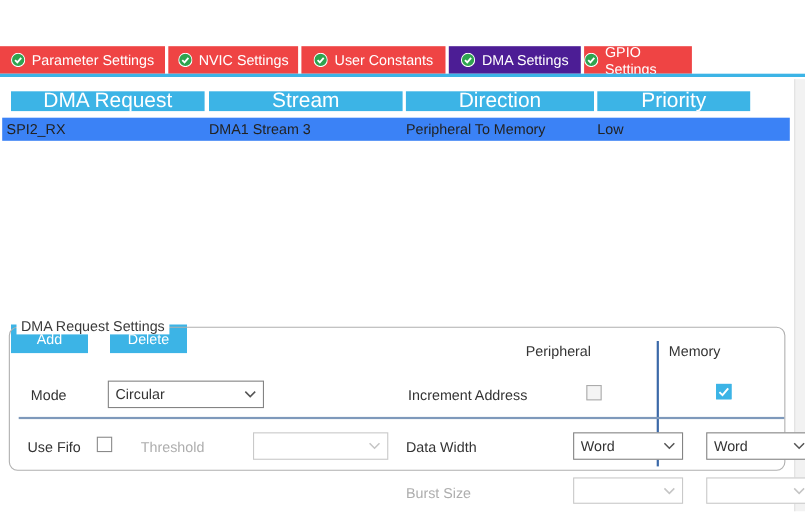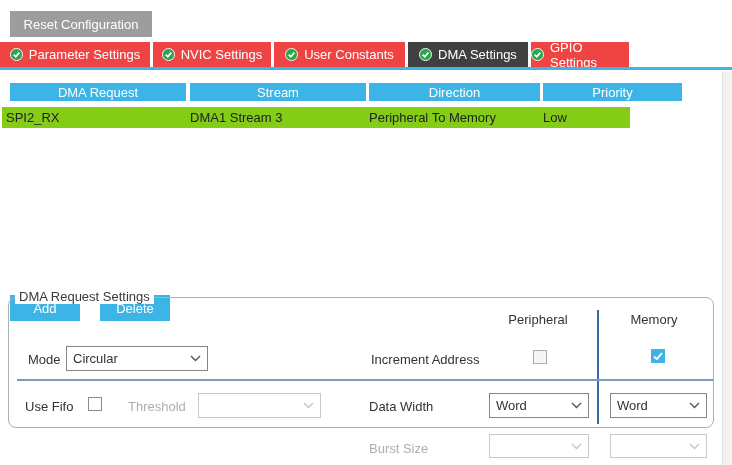--- a/index.html
+++ b/index.html
@@ -9,76 +9,75 @@
 
   
   .reset-btn { position:absolute; left:10px; top:11px; width:142px; height:26px;
     background:#9d9d9d; color:#ffffff; font-size:13px; border:none; cursor:pointer;
     font-family:inherit; }
 
   
   .tabbar { position:absolute; left:0; top:42px; height:25px; display:flex; gap:3px; }
   .tab { height:25px; display:flex; align-items:center; justify-content:center; gap:6px;
     background:#ef4444; color:#ffffff; font-size:13px; cursor:pointer; }
-  .tab.active { background:#404040; }
+  .tab.active { background:#4c1d95; }
   .tab-underline { position:absolute; left:0; top:67px; width:732px; height:3px; background:#3cb4e6; }
   .check-ico { width:13px; height:13px; flex:0 0 auto; }
 
   
   .scroll-track { position:absolute; left:722px; top:72px; width:10px; height:393px;
     background:#f2f2f2; border-left:1px solid #e0e0e0; }
 
   
   .thead-cell { position:absolute; top:83px; height:18px; background:#3cb4e6; color:#fff;
-    font-size:13px; display:flex; align-items:center; justify-content:center; }
-  .trow { position:absolute; left:2px; top:107px; width:628px; height:21px; background:#84cc16;
+    font-size:19px; display:flex; align-items:center; justify-content:center; }
+  .trow { position:absolute; left:2px; top:107px; width:716px; height:21px; background:#3b82f6;
     cursor:pointer; }
   .trow-cell { position:absolute; top:0; height:21px; display:flex; align-items:center;
     font-size:13px; color:#222; }
 
   
   .act-btn { position:absolute; top:251px; width:70px; height:26px; background:#3cb4e6;
     color:#fff; border:none; font-size:13px; cursor:pointer; font-family:inherit;margin-top:44px; }
   .btn-add { left:10px; } .btn-del { left:100px; }
 
   
   .groupbox { position:absolute; left:8px; top:297px; width:706px; height:131px;
     border:1px solid #b0b0b0; border-radius:8px; }
   .group-legend { position:absolute; left:6px; top:-9px; background:#fff; padding:0 4px;
     font-size:13px; color:#3a3a3a; }
   .vline { position:absolute; left:588px; top:12px; bottom:3px; width:2px; background:#3b69a8; }
   .hdivider { position:absolute; left:8px; top:81px; width:696px; height:2px; background:#7e99bb; }
 
-  .col-head { position:absolute; top:14px; font-size:13px; color:#333; text-align:center; }
+  .col-head { position:absolute; top:14px; font-size:13px; color:#333; text-align:left; }
   .col-head.peripheral { left:469px; width:120px; }
   .col-head.memory { left:599px; width:92px; }
 
   .lbl { position:absolute; font-size:13px; color:#333; }
   .lbl.disabled { color:#aeaeae; }
 
   
   .combo { position:absolute; height:25px; background:#fff; border:1px solid #848484;
-    display:flex; align-items:center; padding:0 6px; font-size:13px; color:#333; cursor:pointer; }
+    display:flex; align-items:center; padding:0 6px; font-size:13px; color:#333; cursor:pointer;margin-left:32px; }
   .combo .val { flex:1 1 auto; overflow:hidden; white-space:nowrap; }
   .combo svg { flex:0 0 auto; }
   .combo.disabled { border-color:#c9c9c9; color:#bbb; cursor:default; }
 
   
   .cb { position:absolute; width:14px; height:14px; border:1px solid #8a8a8a; background:#fff;
     cursor:pointer; }
   .cb.light { border-color:#ababab; background:#f4f4f4; }
   .cb.checked { background:#3cb4e6; border:1px solid #3cb4e6; display:flex;
     align-items:center; justify-content:center; }
 </style>
 </head>
 <body>
 
 <div class="screen">
 
-  <button class="reset-btn">Reset Configuration</button>
 
   <div class="tabbar">
     <div class="tab" style="width:150px">
       <svg class="check-ico" viewBox="0 0 14 14">
           <circle cx="7" cy="7" r="6.5" fill="#2ea44f" stroke="#ffffff" stroke-width="1"></circle>
           <polyline points="4,7.2 6.2,9.4 10,5" fill="none" stroke="#ffffff" stroke-width="1.8"></polyline>
         </svg>
       <span>Parameter Settings</span>
     </div>
     <div class="tab" style="width:118px">

